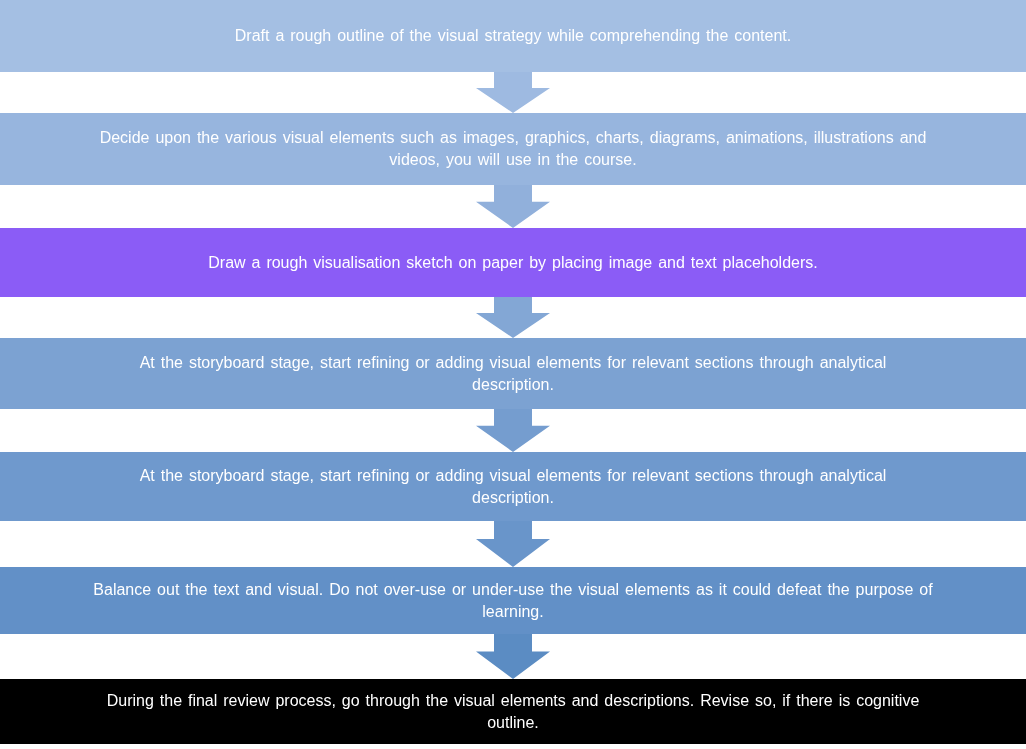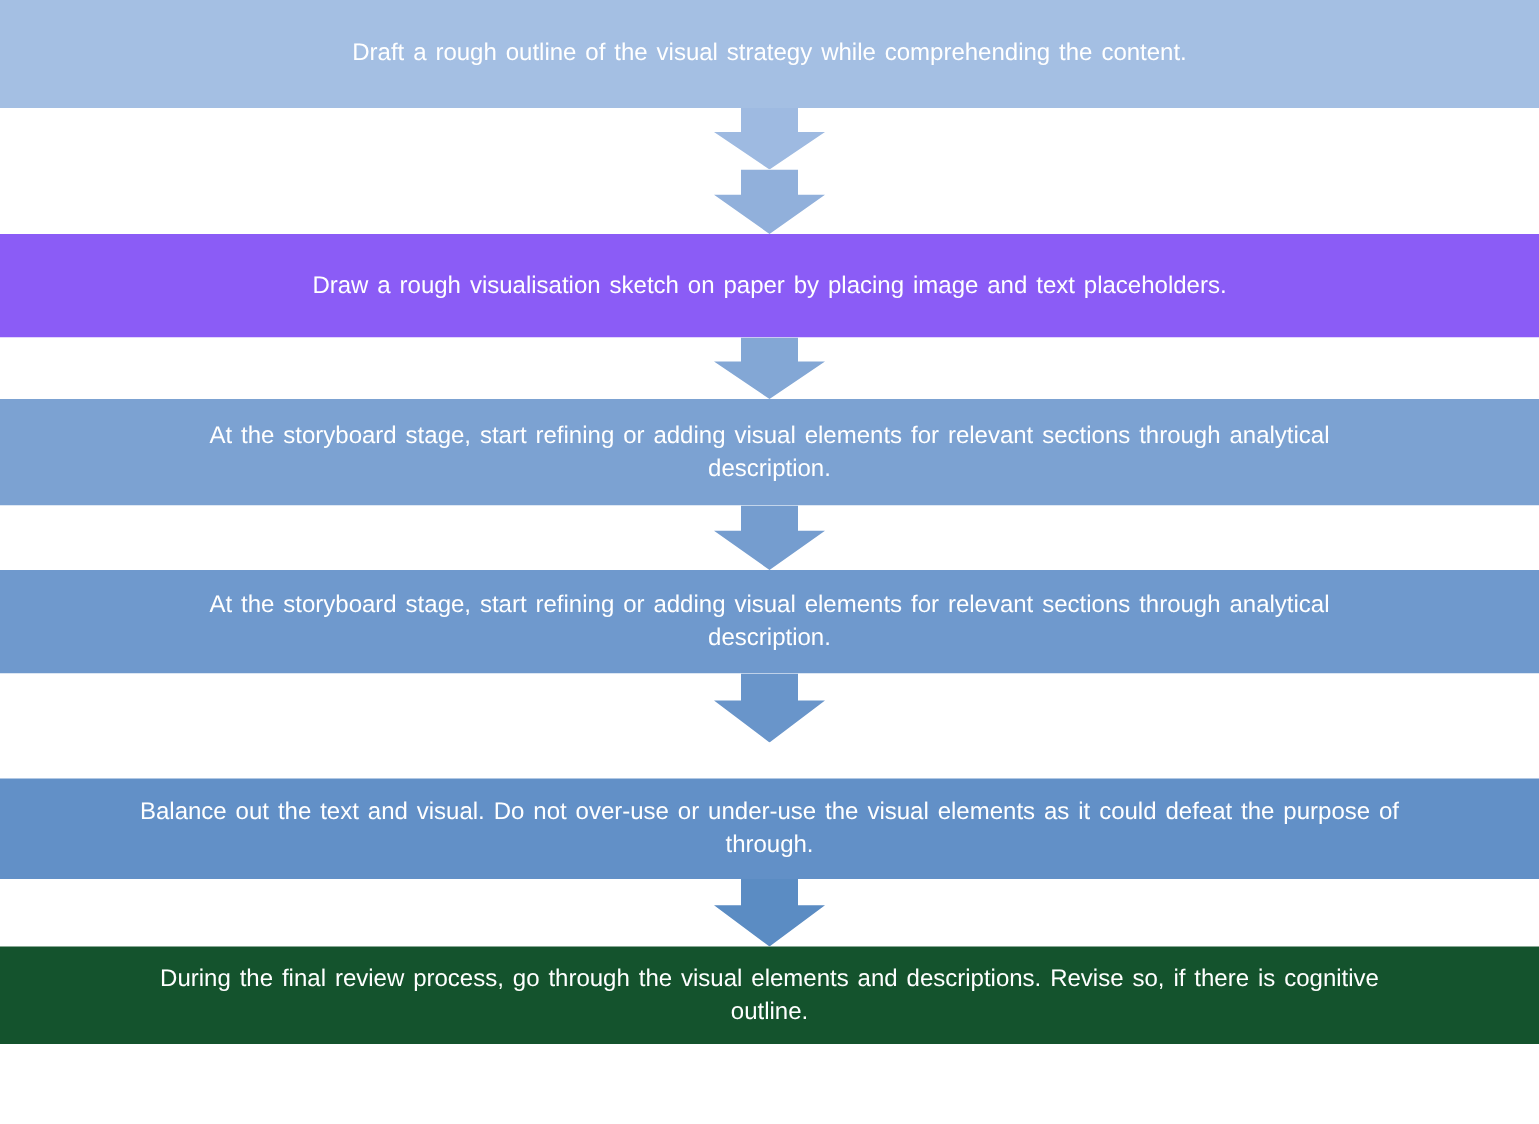--- a/index.html
+++ b/index.html
@@ -28,21 +28,21 @@
     align-items: center;
     color: #ffffff;
     font-size: 16px;
     line-height: 22px;
     text-align: center;
     word-spacing: 1.5px;
   }
   .h72 { height: 72px; }
   .h69 { height: 69px; }
   .h71 { height: 71px; }
-  .h67 { height: 67px; margin-top: 24px; }
+  .h67 { height: 67px; }
   .h65 { height: 65px; }
   .connector {
     width: 1026px;
     display: flex;
     justify-content: center;
     align-items: stretch;
     background: #ffffff;
   }
   .g41 { height: 41px; }
   .g43 { height: 43px; }
@@ -63,20 +63,24 @@
   <div class="step-box h72" style="background: rgb(164, 191, 227);">
     <div class="line">Draft a rough outline of the visual strategy while comprehending the content.</div>
   </div>
 
   <div class="connector g41">
     <svg viewBox="0 0 74 41" preserveAspectRatio="none">
       <polygon points="18,0 56,0 56,16 74,16 37,41 0,16 18,16" fill="#9ebae1"></polygon>
     </svg>
   </div>
 
+  <div class="step-box h72" style="background: rgb(151, 181, 222);">
+    <div class="line">Decide upon the various visual elements such as images, graphics, charts, diagrams, animations, illustrations and</div>
+    <div class="line">videos, you will use in the course.</div>
+  </div>
 
   <div class="connector g43">
     <svg viewBox="0 0 74 41" preserveAspectRatio="none">
       <polygon points="18,0 56,0 56,16 74,16 37,41 0,16 18,16" fill="#91b0db"></polygon>
     </svg>
   </div>
 
   <div class="step-box h69" style="background: #8b5cf6;">
     <div class="line">Draw a rough visualisation sketch on paper by placing image and text placeholders.</div>
   </div>
@@ -104,27 +108,27 @@
   </div>
 
   <div class="connector g46">
     <svg viewBox="0 0 74 41" preserveAspectRatio="none">
       <polygon points="18,0 56,0 56,16 74,16 37,41 0,16 18,16" fill="#6995ca"></polygon>
     </svg>
   </div>
 
   <div class="step-box h67" style="background: rgb(98, 144, 199);">
     <div class="line">Balance out the text and visual. Do not over-use or under-use the visual elements as it could defeat the purpose of</div>
-    <div class="line">through.</div>
+    <div class="line">learning.</div>
   </div>
 
   <div class="connector g45">
     <svg viewBox="0 0 74 41" preserveAspectRatio="none">
       <polygon points="18,0 56,0 56,16 74,16 37,41 0,16 18,16" fill="#5b8cc3"></polygon>
     </svg>
   </div>
 
-  <div class="step-box h65" style="background: #14532d;">
+  <div class="step-box h65" style="background: #000000;">
     <div class="line">During the final review process, go through the visual elements and descriptions. Revise so, if there is cognitive</div>
     <div class="line">outline.</div>
   </div>
 
 </div>
 
 </body></html>

